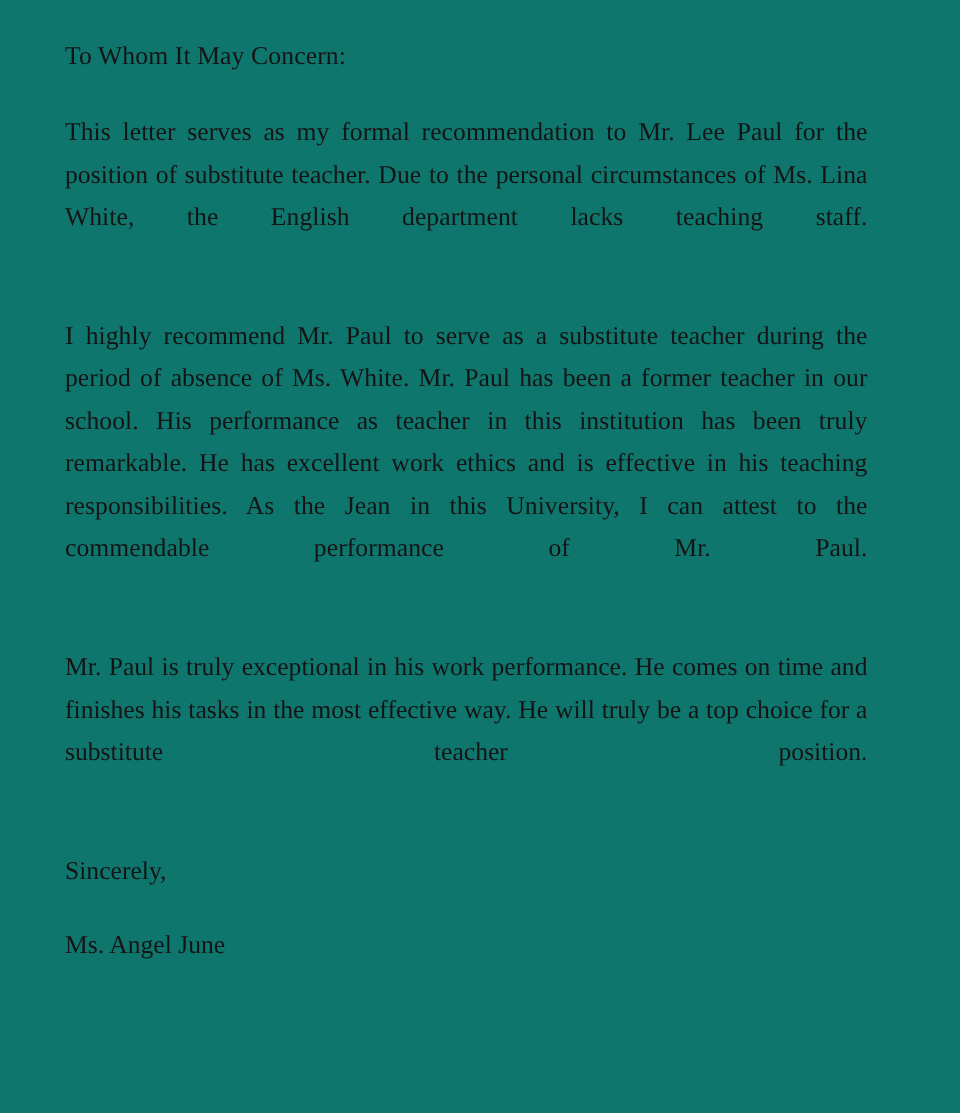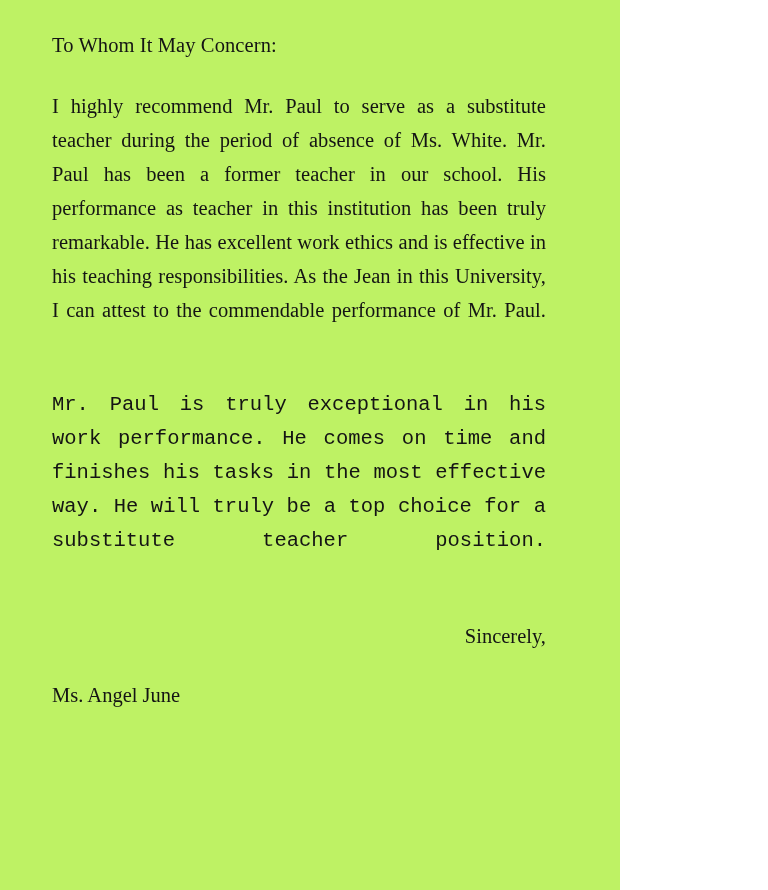--- a/index.html
+++ b/index.html
@@ -11,23 +11,23 @@
     width: 768px;
     height: 890px;
     background: #ffffff;
     font-family: "Liberation Serif", "DejaVu Serif", serif;
     color: #111111;
     overflow: hidden;
   }
 
   .page {
     box-sizing: border-box;
-    width: 620px;
+    width: 768px;
     height: 890px;
-    background: #bef264;
+    background: #0f766e;
     padding: 28px 74px 0 52px;
     position: relative;
   }
 
   .letter-body {
     font-size: 20.5px;
     line-height: 34px;
     color: #141414;
     -webkit-font-smoothing: antialiased;
   }
@@ -52,30 +52,29 @@
     content: "";
     display: inline-block;
     width: 100%;
   }
 
   
   .para-natural {
     text-align: justify;
     text-justify: inter-word;
     margin: 0 0 27px 0;
-    font-family: Liberation Mono, monospace;
   }
   .para-natural::after {
     content: "";
     display: inline-block;
     width: 100%;
   }
 
   .closing {
-    text-align: right;
+    text-align: left;
     margin: 0 0 25px 0;
   }
 
   .signature-block {
     text-align: left;
     margin: 0;
   }
   .signature-line {
     display: block;
     text-align: left;
@@ -83,20 +82,21 @@
   }
 </style>
 </head>
 <body>
 
 <div class="page">
   <div class="letter-body">
 
     <p class="salutation">To Whom It May Concern:</p>
 
+    <p class="para">This letter serves as my formal recommendation to Mr. Lee Paul for the position of substitute teacher. Due to the personal circumstances of Ms. Lina White, the English department lacks teaching staff.</p>
 
     <p class="para">I highly recommend Mr. Paul to serve as a substitute teacher during the period of absence of Ms. White. Mr. Paul has been a former teacher in our school. His performance as teacher in this institution has been truly remarkable. He has excellent work ethics and is effective in his teaching responsibilities. As the Jean in this University, I can attest to the commendable performance of Mr. Paul.</p>
 
     <p class="para-natural">Mr. Paul is truly exceptional in his work performance. He comes on time and finishes his tasks in the most effective way. He will truly be a top choice for a substitute teacher position.</p>
 
 
     <p class="closing">Sincerely,</p>
 
     <div class="signature-block">
       <span class="signature-line">Ms. Angel June</span>

